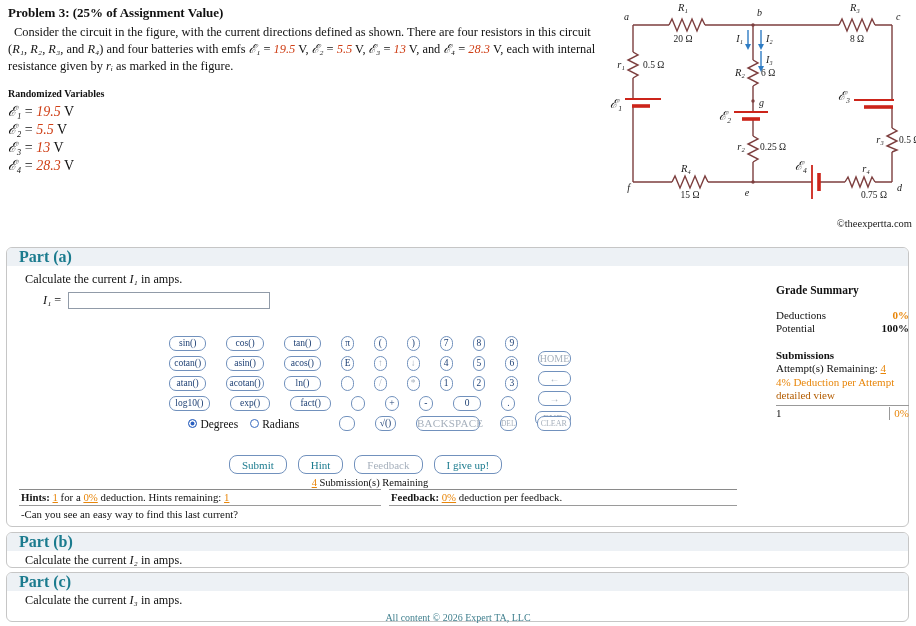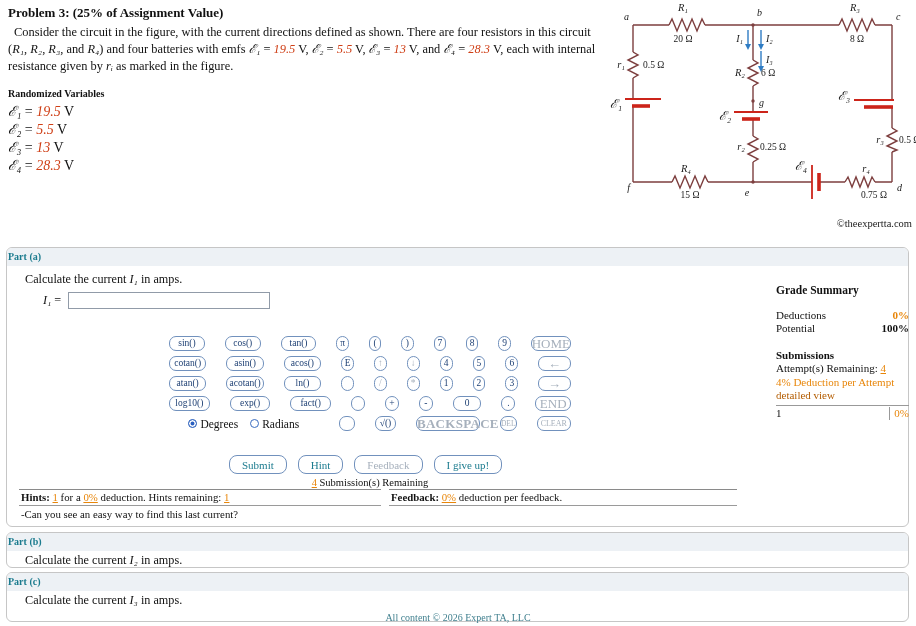--- a/index.html
+++ b/index.html
@@ -32,38 +32,38 @@
   .cc{font-style:italic;font-size:10px;}
   .cp{font-size:10.5px;}
   .cdot{fill:#7d3f3f;stroke:none;}
 
   
   .panel{position:absolute;left:6px;width:903px;background:#fff;border:1px solid #c6c6c6;border-radius:6px;box-sizing:border-box;}
   #part-a{top:247px;height:280px;}
   #part-b{top:532px;height:36px;}
   #part-c{top:572px;height:50px;}
   .part-header{height:18px;line-height:18px;background:#edf1f5;border-radius:5px 5px 0 0;
-               padding-left:1px;color:#1b7b8e;font-weight:bold;font-size:10px;}
+               padding-left:12px;color:#1b7b8e;font-weight:bold;font-size:16px;}
   .pq{padding:2px 0 0 18px;font-size:12.2px;}
   .qa{position:absolute;left:18px;top:24px;font-size:12.2px;}
   .input-row{position:absolute;left:36px;top:44px;font-size:12.2px;}
   .input-row input{width:196px;height:15px;border:1px solid #919ba8;font-size:12px;margin-left:4px;
                    padding:0 2px;font-family:inherit;}
 
   
   #keypad{position:absolute;left:162px;top:88px;width:402px;}
   .kb-row{display:flex;gap:20px;margin-bottom:5px;height:15px;}
   .kb{box-sizing:border-box;height:15px;border:1px solid #7191bd;border-radius:7px;background:#fff;
       color:#1d3f73;font-size:9.5px;line-height:11px;padding:0;font-family:inherit;cursor:pointer;}
   .kb-fn{width:64px;}
   .kb-sm{width:21px;}
-  .kb-nav{width:56px;font-size:13px;}
+  .kb-nav{width:56px;font-size:10px;margin-top:15px;}
   .kb-zero{width:45px;}
   .kb-sqrt{width:27px;}
-  .kb-bksp{width:64px;font-size:13px;letter-spacing:.3px;font-weight:bold;}
+  .kb-bksp{width:64px;font-size:11px;letter-spacing:.3px;}
   .kb-del{width:20px;font-size:7.5px;}
   .kb-clear{width:45px;font-size:8px;}
   .kb.muted{color:#a6b0bc;}
   .kb-radios{width:198px;display:flex;justify-content:center;align-items:center;gap:12px;font-size:11.5px;}
   .radio-opt{display:flex;align-items:center;gap:3px;cursor:pointer;}
   .rdot{width:9px;height:9px;border:1px solid #3a6cc0;border-radius:50%;display:inline-block;box-sizing:border-box;}
   .rdot.on{background:#2a5fc0;box-shadow:inset 0 0 0 1.5px #fff;}
 
   .actions{position:absolute;left:222px;top:207px;display:flex;gap:11px;}
   .act{height:19px;border:1px solid #7191bd;border-radius:8px;background:#fff;color:#1b7b8e;

